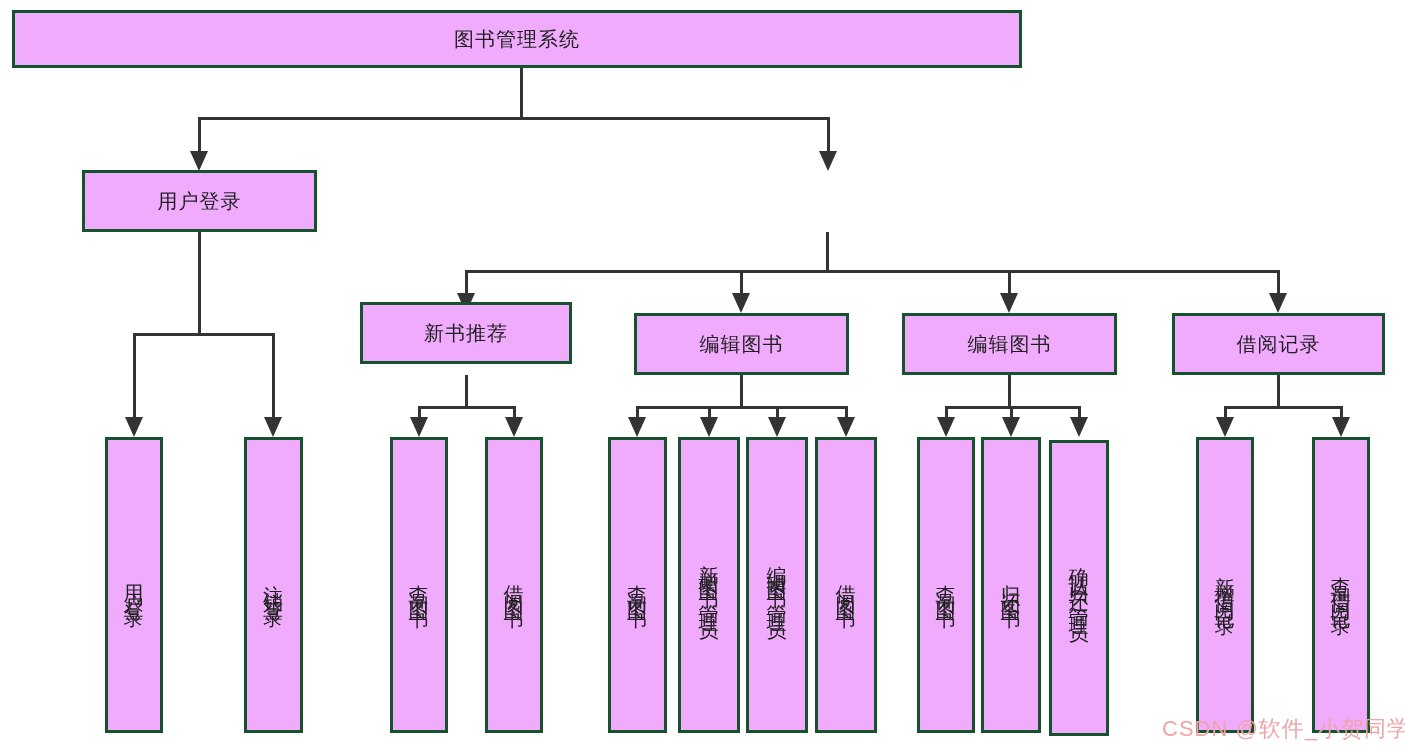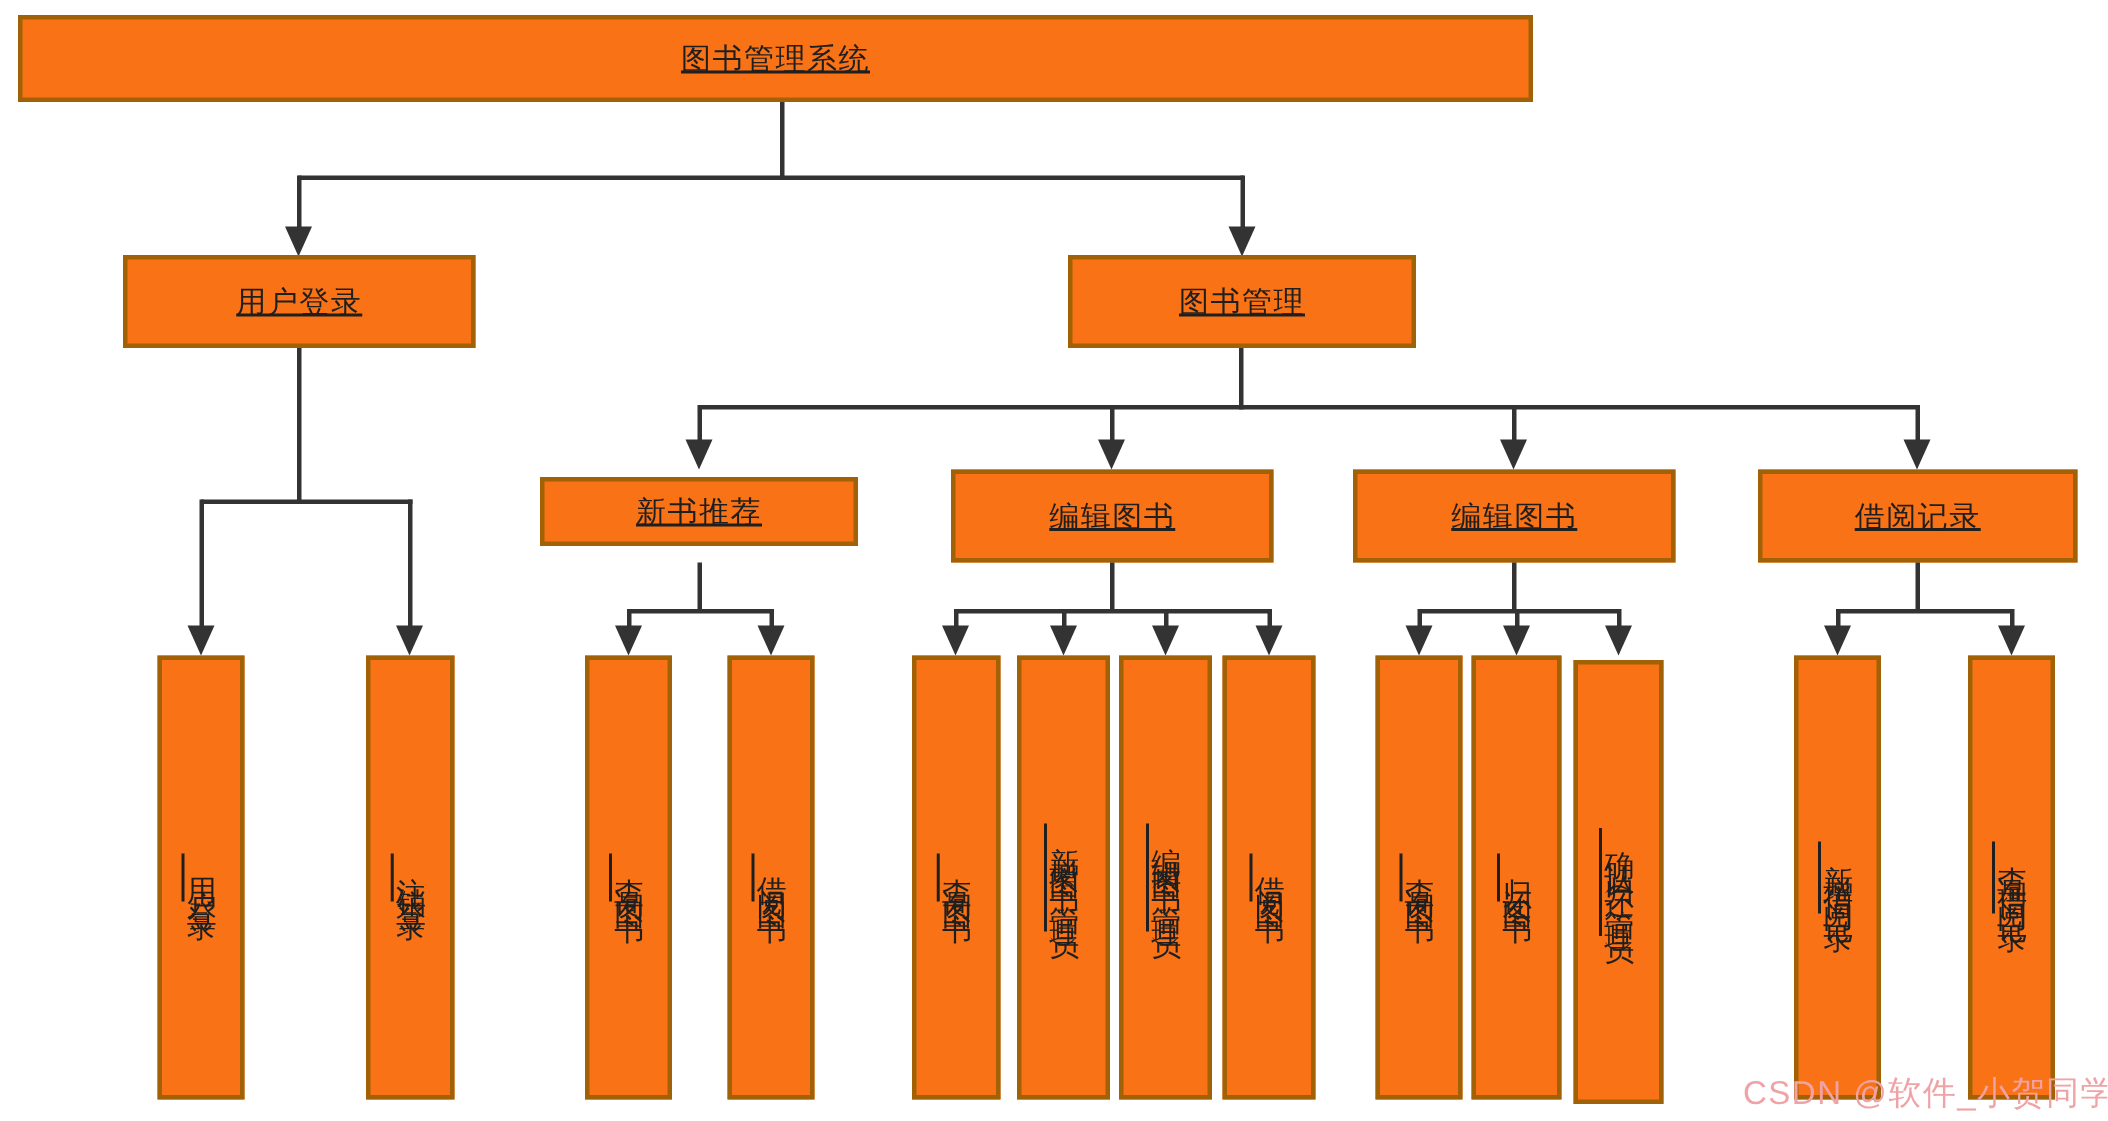--- a/index.html
+++ b/index.html
@@ -1,23 +1,23 @@
 <!DOCTYPE html>
 <html><head>
 <meta charset="utf-8">
 <style>
   html,body{margin:0;padding:0;background:#ffffff;}
   .canvas{
     position:relative;width:1405px;height:747px;background:#ffffff;
     font-family:"Liberation Sans",sans-serif;color:#1f1f1f;overflow:hidden;
   }
   .node{
-    position:absolute;box-sizing:border-box;border:3px solid #a16207;background:#f97316;
+    position:absolute;box-sizing:border-box;border:3px solid #14532d;background:#f0abfc;
     display:flex;align-items:center;justify-content:center;
-    font-size:20px;letter-spacing:1px;white-space:nowrap;text-decoration:underline;
+    font-size:20px;letter-spacing:1px;white-space:nowrap;
   }
   .vnode{
     writing-mode:vertical-rl;text-orientation:mixed;
     letter-spacing:8px;font-size:20px;line-height:1;
   }
   .vnode .lbl{display:block;}
   .hline{position:absolute;height:3px;background:#333333;}
   .vline{position:absolute;width:3px;background:#333333;}
   .arrow{
     position:absolute;width:0;height:0;
@@ -41,43 +41,40 @@
   <div class="vline" style="left:520px;top:68px;height:52px;"></div>
   <div class="hline" style="left:199px;top:117px;width:630px;"></div>
   <div class="vline" style="left:198px;top:117px;height:36px;"></div>
   <div class="arrow" style="left:190px;top:151px;"></div>
   <div class="vline" style="left:827px;top:117px;height:36px;"></div>
   <div class="arrow" style="left:819px;top:151px;"></div>
 
   <div class="node" style="left:82px;top:170px;width:235px;height:62px;">
     <span>用户登录</span>
   </div>
-  <div class="node" style="left:712px;top:170px;width:232px;height:62px;">
-    <span>图书管理</span>
-  </div>
 
   <div class="vline" style="left:198px;top:232px;height:103px;"></div>
   <div class="hline" style="left:134px;top:333px;width:141px;"></div>
   <div class="vline" style="left:133px;top:333px;height:85px;"></div>
   <div class="arrow" style="left:125px;top:417px;"></div>
   <div class="vline" style="left:272px;top:333px;height:85px;"></div>
   <div class="arrow" style="left:264px;top:417px;"></div>
 
   <div class="vline" style="left:826px;top:232px;height:41px;"></div>
   <div class="hline" style="left:466px;top:270px;width:813px;"></div>
   <div class="vline" style="left:465px;top:270px;height:25px;"></div>
   <div class="arrow" style="left:457px;top:293px;"></div>
   <div class="vline" style="left:740px;top:270px;height:25px;"></div>
   <div class="arrow" style="left:732px;top:293px;"></div>
   <div class="vline" style="left:1008px;top:270px;height:25px;"></div>
   <div class="arrow" style="left:1000px;top:293px;"></div>
   <div class="vline" style="left:1277px;top:270px;height:25px;"></div>
   <div class="arrow" style="left:1269px;top:293px;"></div>
 
-  <div class="node" style="left:360px;top:318px;width:212px;height:46px;">
+  <div class="node" style="left:360px;top:302px;width:212px;height:62px;">
     <span>新书推荐</span>
   </div>
   <div class="node" style="left:634px;top:313px;width:215px;height:62px;">
     <span>编辑图书</span>
   </div>
   <div class="node" style="left:902px;top:313px;width:215px;height:62px;">
     <span>编辑图书</span>
   </div>
   <div class="node" style="left:1172px;top:313px;width:213px;height:62px;">
     <span>借阅记录</span>

